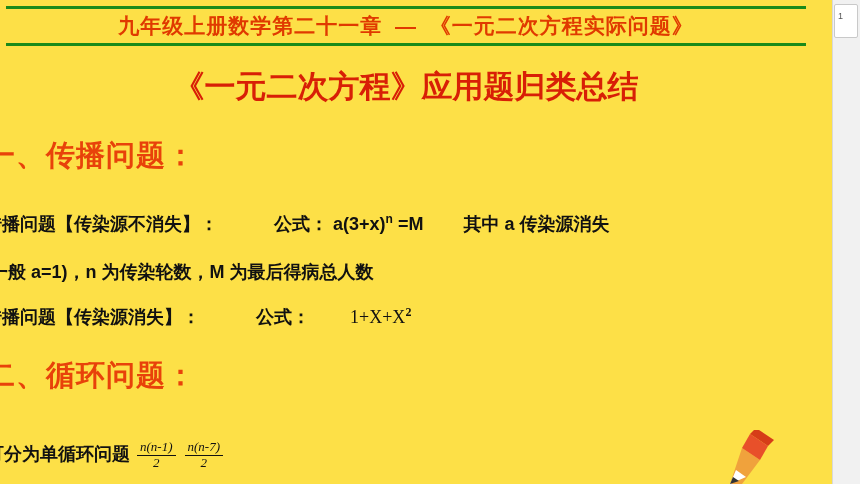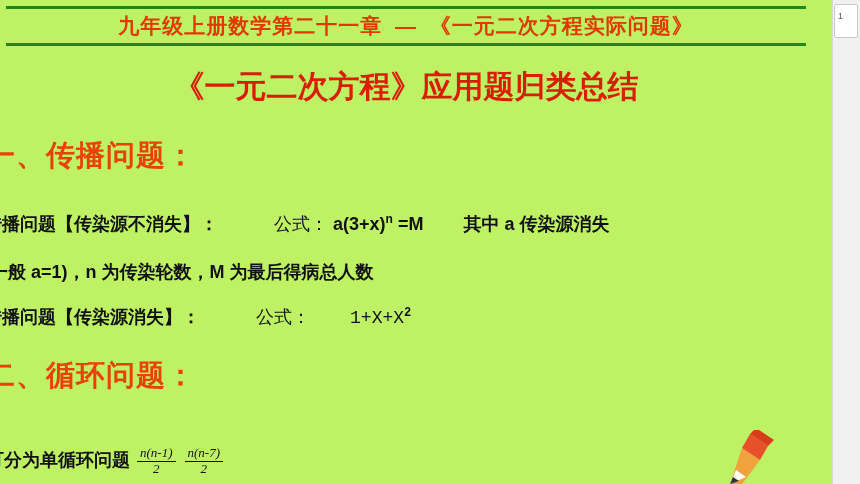--- a/index.html
+++ b/index.html
@@ -52,21 +52,21 @@
     line-height: 10px;
   }
 
   
   #slide {
     position: absolute;
     top: 0;
     left: 0;
     width: 832px;
     height: 484px;
-    background: #bef264;
+    background: #fde047;
     overflow: hidden;
   }
 
   
   #header-band {
     position: absolute;
     left: 0;
     top: 6px;
     width: 832px;
     height: 40px;
@@ -140,47 +140,47 @@
     white-space: nowrap;
   }
   #line1 { left: -16px; top: 212px; }
   #line2 { left: -16px; top: 260px; }
   #line3 { left: -16px; top: 305px; }
   #line4 { left: -14px; top: 434px; }
 
   .gap-sm { display: inline-block; width: 30px; }
   .gap-md { display: inline-block; width: 46px; }
 
-  .formula-label { font-weight: normal; }
+  .formula-label { font-weight: bold; }
 
   sup.exp {
     font-size: 12px;
     vertical-align: super;
     font-weight: bold;
   }
 
   
   .math {
-    font-family: Liberation Mono, monospace;
+    font-family: Liberation Serif, serif;
     font-style: normal;
     font-weight: normal;
     font-size: 18px;
     text-align: right;
   }
 
   
   .frac {
     display: inline-block;
     vertical-align: -0.55em;
     text-align: center;
     font-family: "Liberation Serif", serif;
     font-weight: normal;
     font-size: 13px;
     line-height: 1.15;
-    margin: 12px 2px;
+    margin: 6px 2px;
   }
   .frac .num {
     display: block;
     padding: 0 3px;
     font-style: italic;
   }
   .frac .den {
     display: block;
     border-top: 1px solid #111;
     padding: 0 3px;

